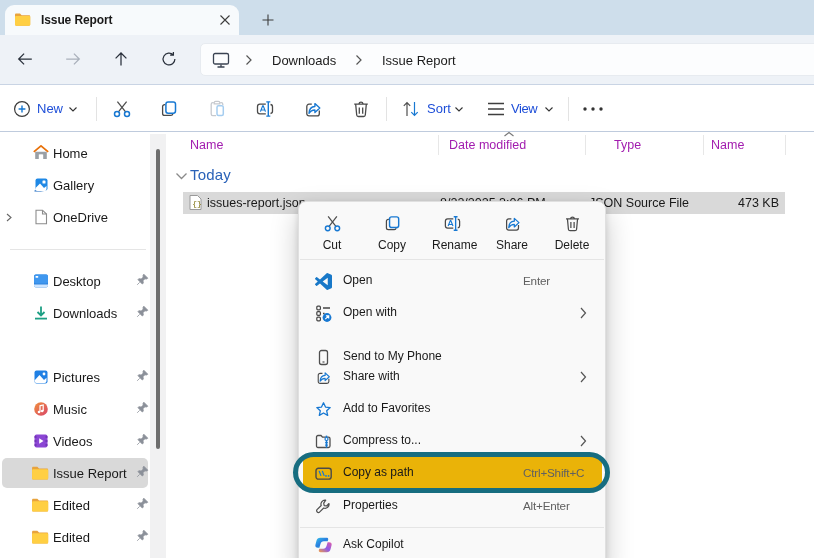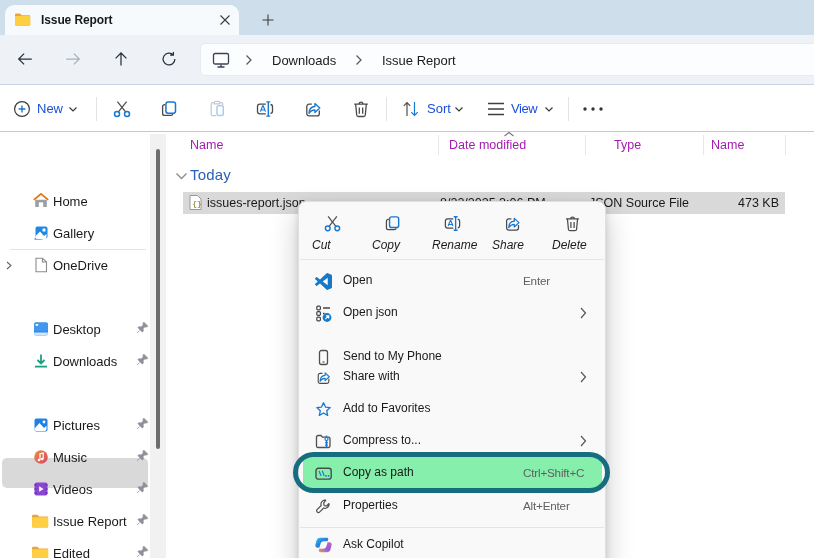--- a/index.html
+++ b/index.html
@@ -20,39 +20,39 @@
   #addr { left:200px; top:8px; width:650px; height:33px; background:#fcfdfe; border:1px solid #e7ebf0; border-radius:5px; }
   .crumbtxt { position:absolute; top:9px; font-size:13px; color:#1b1b1b; }
 
   
   #toolbar { left:0; top:85px; width:814px; height:47px; background:#fff; border-bottom:1px solid #bfcbdd; }
   .tbtxt { position:absolute; top:16px; font-size:13px; color:#1d4ed8; }
   .vsep { position:absolute; top:12px; width:1px; height:24px; background:#e3e3e3; }
 
   
   #sidebar { left:0; top:134px; width:166px; height:424px; }
-  .srow { position:absolute; left:0; width:150px; height:30px;margin-top:48px; }
+  .srow { position:absolute; left:0; width:150px; height:30px; }
   .srow .lbl { position:absolute; left:53px; top:8px; font-size:13px; color:#191919; }
   .srow .ico { position:absolute; left:33px; top:7px; }
   .srow .pin { position:absolute; left:136px; top:7px; }
   #selrow { left:2px; top:458px; width:146px; height:30px; background:#d9d9d9; border-radius:5px; }
   #sbsep { left:10px; top:249px; width:136px; height:1px; background:#e5e5e5; }
   #sbtrack { left:150px; top:134px; width:16px; height:424px; background:#f1f1f2; }
   #sbthumb { left:156px; top:149px; width:3.5px; height:300px; background:#6d6d6d; border-radius:2px; }
 
   
   .hdr { position:absolute; top:138px; font-size:12.5px; color:#a21caf; }
   .hsep { position:absolute; top:135px; width:1px; height:20px; background:#e7e7e7; }
   #filerow { left:183px; top:192px; width:602px; height:22px; background:#d9d9d9; }
   .cell { position:absolute; top:4px; font-size:12.5px; color:#191919; }
 
   
   #menu { left:298px; top:201px; width:308px; height:368px; background:#f9f9f9; border:1px solid #e0e0e0; border-radius:8px 8px 0 0;
           box-shadow:0 12px 28px rgba(0,0,0,.22), 0 2px 6px rgba(0,0,0,.13); }
-  .mtop { position:absolute; top:12px; width:40px; text-align:left;font-style:italic; }
+  .mtop { position:absolute; top:12px; width:40px; text-align:center; }
   .mtop svg { margin:0 auto; }
   .mtop .l { font-size:12px; color:#1b1b1b; margin-top:5px; }
   #mtsep { position:absolute; left:1px; top:57px; width:304px; height:1px; background:#e5e5e5; }
   .mi { position:absolute; left:4px; width:299px; height:32px; }
   .mi .ic { position:absolute; left:12px; top:8px; }
   .mi .tx { position:absolute; left:40px; top:8px; font-size:12px; color:#191919; }
   .mi .sc { position:absolute; left:220px; top:9px; font-size:11.7px; color:#606060; letter-spacing:-0.2px; }
   .mi .ch { position:absolute; left:275px; top:9px; }
   #mbsep { position:absolute; left:1px; top:325px; width:304px; height:1px; background:#e5e5e5; }
 
@@ -378,21 +378,21 @@
   </div>
   <div class="mi" style="top:95px;">
     <svg class="ic" width="17" height="17" viewBox="0 0 17 17">
       <rect x="1.8" y="1.2" width="3.6" height="3.6" rx="1" fill="none" stroke="#454545" stroke-width="1.2"></rect>
       <rect x="1.8" y="6.7" width="3.6" height="3.6" rx="1" fill="none" stroke="#454545" stroke-width="1.2"></rect>
       <rect x="1.8" y="12.2" width="3.6" height="3.6" rx="1" fill="none" stroke="#454545" stroke-width="1.2"></rect>
       <path d="M8 3 h7 M8 8.5 h1.6" stroke="#454545" stroke-width="1.3" fill="none"></path>
       <circle cx="12" cy="12.5" r="4.4" fill="#1778d2"></circle>
       <path d="M10.3 14.2 L13.6 10.9 M10.9 10.8 h2.8 v2.8" stroke="#fff" stroke-width="1.15" fill="none"></path>
     </svg>
-    <span class="tx">Open json</span>
+    <span class="tx">Open with</span>
     <svg class="ch" width="10" height="14" viewBox="0 0 10 14">
         <path d="M3 2 l4.5 5 L3 12" stroke="#555" stroke-width="1.2" fill="none"></path>
       </svg>
   </div>
   <div class="mi" style="top:139px;">
     <svg class="ic" width="17" height="17" viewBox="0 0 17 17">
         <rect x="4.5" y="1.5" width="8" height="14" rx="2" fill="none" stroke="#4f4f4f" stroke-width="1.3"></rect>
         <path d="M7.5 13 h2" stroke="#4f4f4f" stroke-width="1.2"></path>
       </svg>
     <span class="tx">Send to My Phone</span>
@@ -418,21 +418,21 @@
       <path d="M1.5 4 a1.5 1.5 0 0 1 1.5-1.5 h3 l1.5 1.7 h6 a1.5 1.5 0 0 1 1.5 1.5 V13 a1.5 1.5 0 0 1 -1.5 1.5 H3 A1.5 1.5 0 0 1 1.5 13 Z" fill="none" stroke="#4f4f4f" stroke-width="1.3"></path>
       <path d="M11.5 2.6 V14.8" stroke="#1778d2" stroke-width="1.5"></path>
       <circle cx="11.5" cy="6" r="1.5" fill="#fff" stroke="#1778d2" stroke-width="1.2"></circle>
       <path d="M10.2 9.6 h2.6 M10.2 12.2 h2.6" stroke="#1778d2" stroke-width="1.2"></path>
     </svg>
     <span class="tx">Compress to...</span>
     <svg class="ch" width="10" height="14" viewBox="0 0 10 14">
         <path d="M3 2 l4.5 5 L3 12" stroke="#555" stroke-width="1.2" fill="none"></path>
       </svg>
   </div>
-  <div class="mi" style="top:255px;background:#86efac;border-radius:4px;">
+  <div class="mi" style="top:255px;background:#eab308;border-radius:4px;">
     <svg class="ic" width="17" height="17" viewBox="0 0 17 17">
       <rect x="1" y="3.3" width="15.2" height="10.8" rx="2.4" fill="none" stroke="#4a4a4a" stroke-width="1.4"></rect>
       <path d="M4.1 5.9 l1.9 5 M7.3 5.9 l1.9 5" stroke="#1778d2" stroke-width="1.25" fill="none"></path>
       <circle cx="11" cy="10.9" r=".9" fill="#1778d2"></circle>
         <circle cx="13.6" cy="10.9" r=".9" fill="#1778d2"></circle>
     </svg>
     <span class="tx">Copy as path</span>
       <span class="sc">Ctrl+Shift+C</span>
   </div>
   <div class="mi" style="top:288px;">

